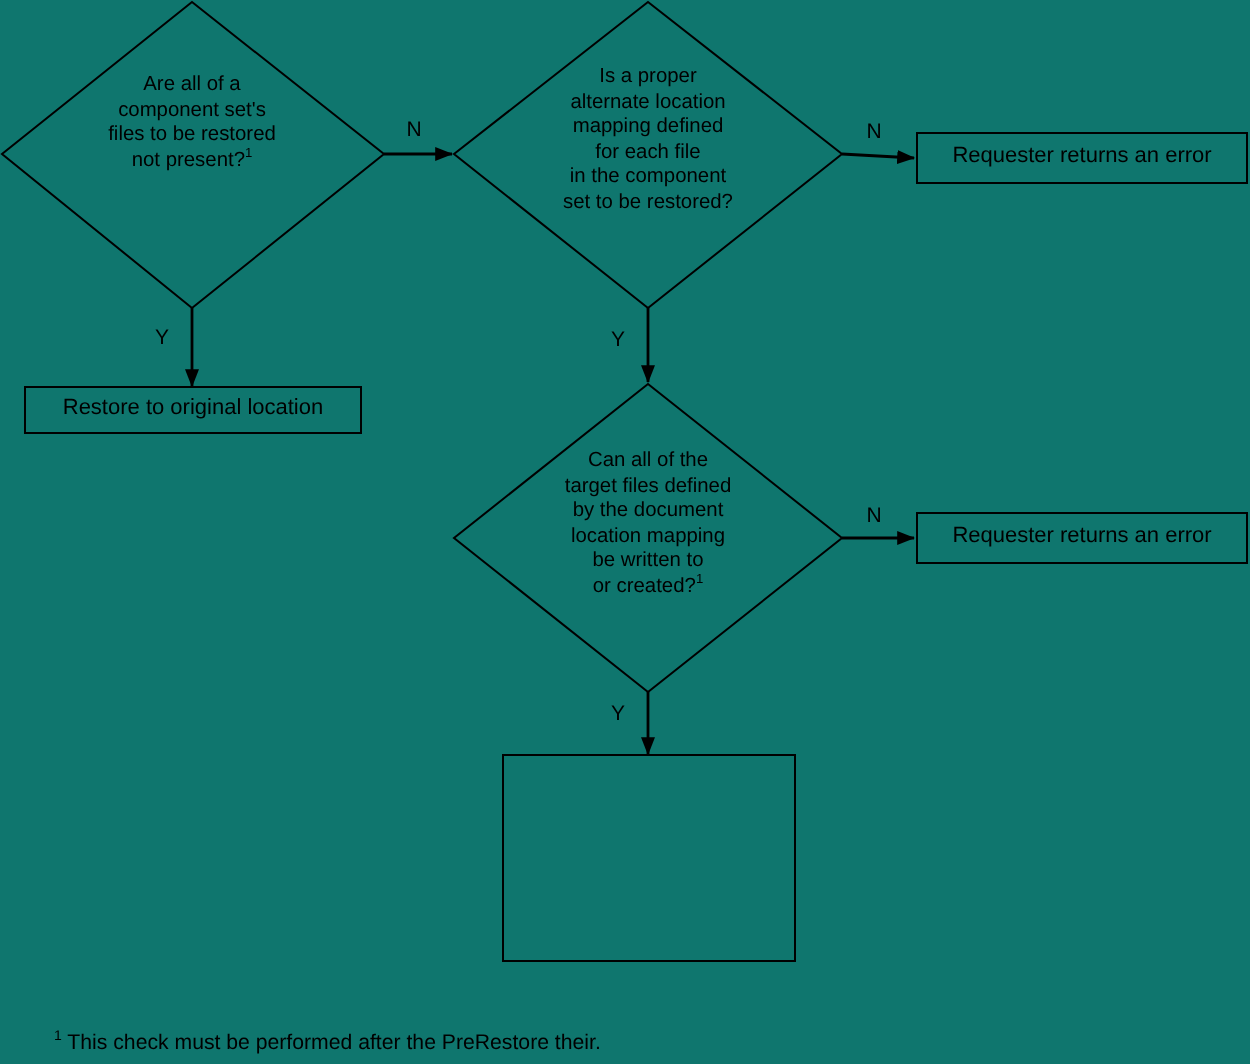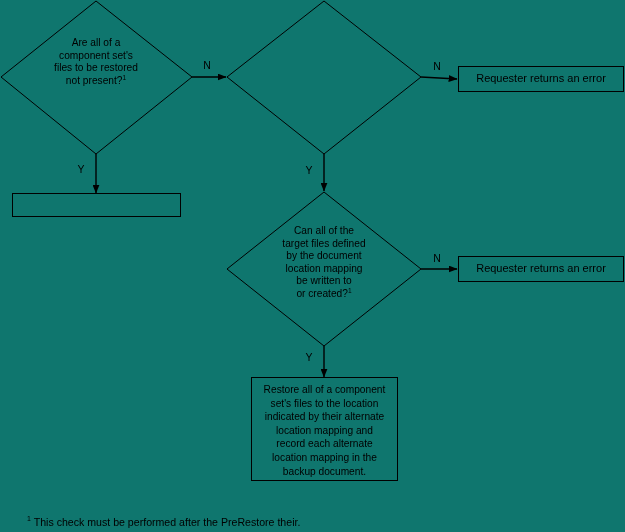--- a/index.html
+++ b/index.html
@@ -115,40 +115,40 @@
     <line class="conn-line" x1="421" y1="269" x2="457" y2="269" marker-end="url(#arrowhead)"></line>
 
     <line class="conn-line" x1="324" y1="346" x2="324" y2="377" marker-end="url(#arrowhead)"></line>
   </svg>
 
   <div class="node-text diamond-text" style="left:16px; top:37px; width:160px;"><span>Are all of a
 component set's
 files to be restored
 not present?</span><sup>1</sup></div>
 
+  <div class="node-text diamond-text" style="left:250px; top:33px; width:148px;"><span>Is a proper
+alternate location
+mapping defined
+for each file
+in the component
+set to be restored?</span></div>
 
   <div class="node-text diamond-text" style="left:250px; top:225px; width:148px;"><span>Can all of the
 target files defined
 by the document
 location mapping
 be written to
 or created?</span><sup>1</sup></div>
 
+  <div class="node-text box-text" style="left:13px; top:198px; width:167px;"><span>Restore to original location</span></div>
 
   <div class="node-text box-text" style="left:459px; top:72px; width:164px;"><span>Requester returns an error</span></div>
 
   <div class="node-text box-text" style="left:459px; top:262px; width:164px;"><span>Requester returns an error</span></div>
 
-  <div class="node-text diamond-text" style="left:253px; top:383px; width:143px; line-height:13.6px;"><span>Restore all of a component
-set's files to the location
-indicated by their alternate
-location mapping and
-record each alternate
-location mapping in the
-backup document.</span></div>
 
   <div class="edge-label" style="left:200px; top:60px; width:14px;">N</div>
 
   <div class="edge-label" style="left:74px; top:164px; width:14px;">Y</div>
 
   <div class="edge-label" style="left:430px; top:61px; width:14px;">N</div>
 
   <div class="edge-label" style="left:302px; top:165px; width:14px;">Y</div>
 
   <div class="edge-label" style="left:430px; top:253px; width:14px;">N</div>

